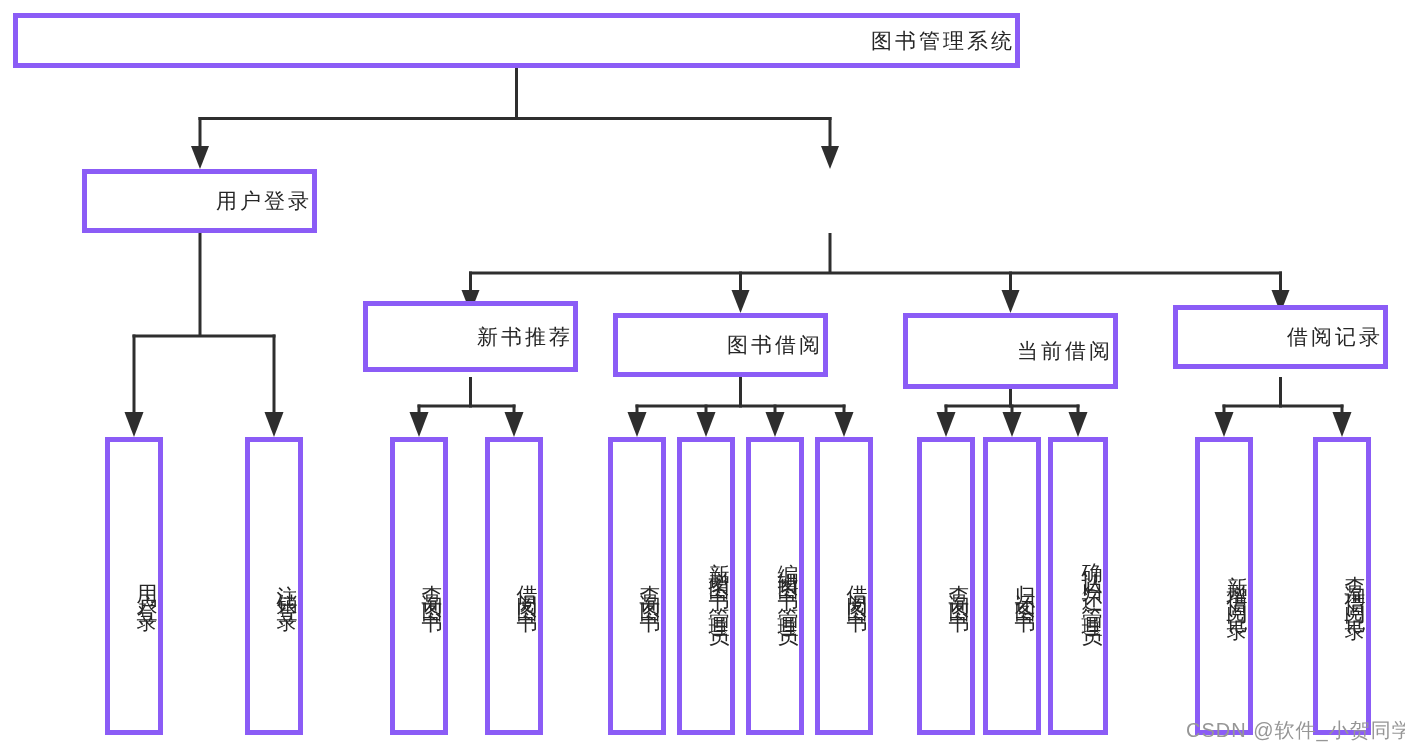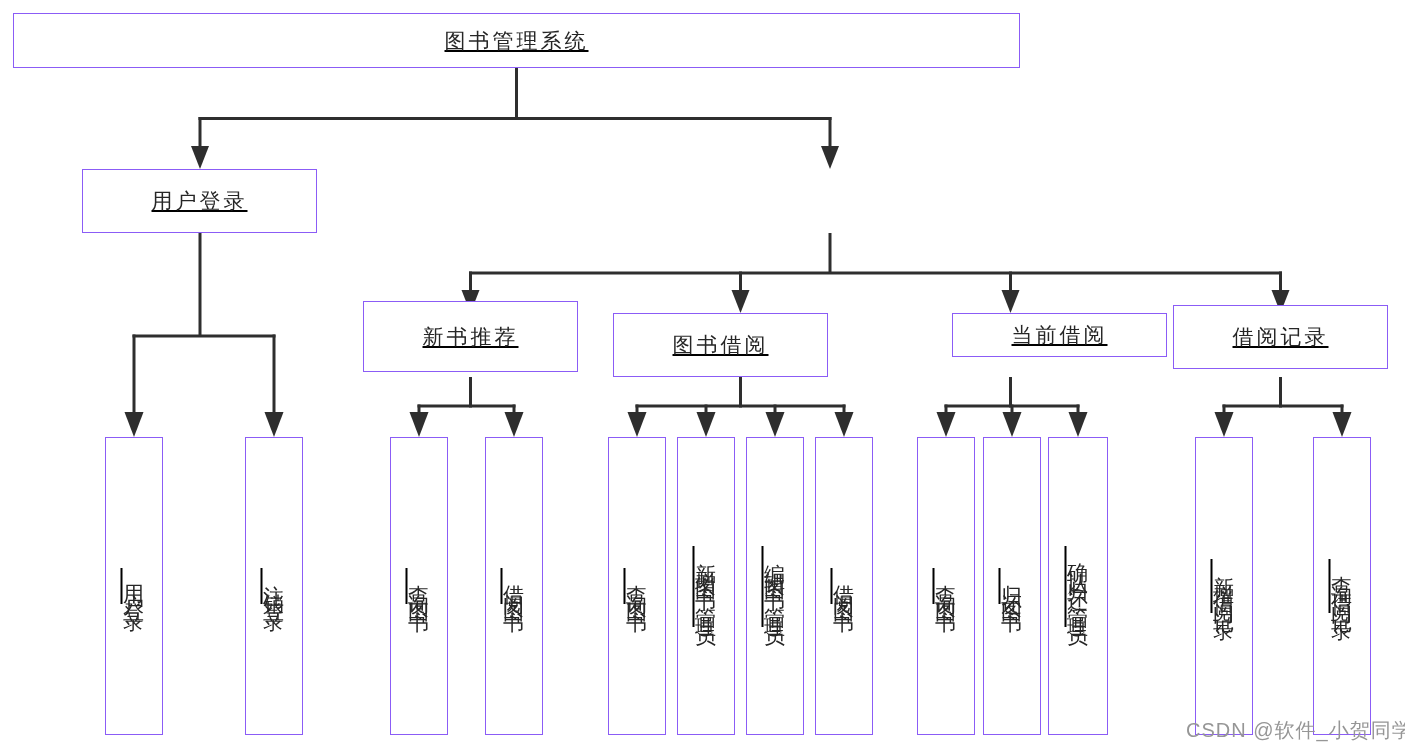--- a/index.html
+++ b/index.html
@@ -13,26 +13,25 @@
   }
   .connectors {
     position: absolute;
     left: 0; top: 0;
     width: 1405px; height: 747px;
     pointer-events: none;
   }
   .box {
     position: absolute;
     box-sizing: border-box;
-    border: 1px solid #8b5cf6;
+    border: 5px solid #8b5cf6;
     background: #ffffff;
     display: flex;
     align-items: center;
-    justify-content: center;
-    text-decoration: underline;
+    justify-content: flex-end;
   }
   .hlabel {
     font-size: 21px;
     color: #262626;
     letter-spacing: 3px;
     white-space: nowrap;
   }
   .vlabel {
     writing-mode: vertical-rl;
     text-orientation: mixed;
@@ -131,21 +130,21 @@
   <div class="box" style="left:82px;top:169px;width:235px;height:64px">
     <span class="hlabel">用户登录</span>
   </div>
 
   <div class="box" style="left:363px;top:301px;width:215px;height:71px">
     <span class="hlabel">新书推荐</span>
   </div>
   <div class="box" style="left:613px;top:313px;width:215px;height:64px">
     <span class="hlabel">图书借阅</span>
   </div>
-  <div class="box" style="left:952px;top:313px;width:215px;height:44px">
+  <div class="box" style="left:903px;top:313px;width:215px;height:76px">
     <span class="hlabel">当前借阅</span>
   </div>
   <div class="box" style="left:1173px;top:305px;width:215px;height:64px">
     <span class="hlabel">借阅记录</span>
   </div>
 
   <div class="box" style="left:105px;top:437px;width:58px;height:298px">
     <span class="vlabel">用户登录</span>
   </div>
   <div class="box" style="left:245px;top:437px;width:58px;height:298px">

